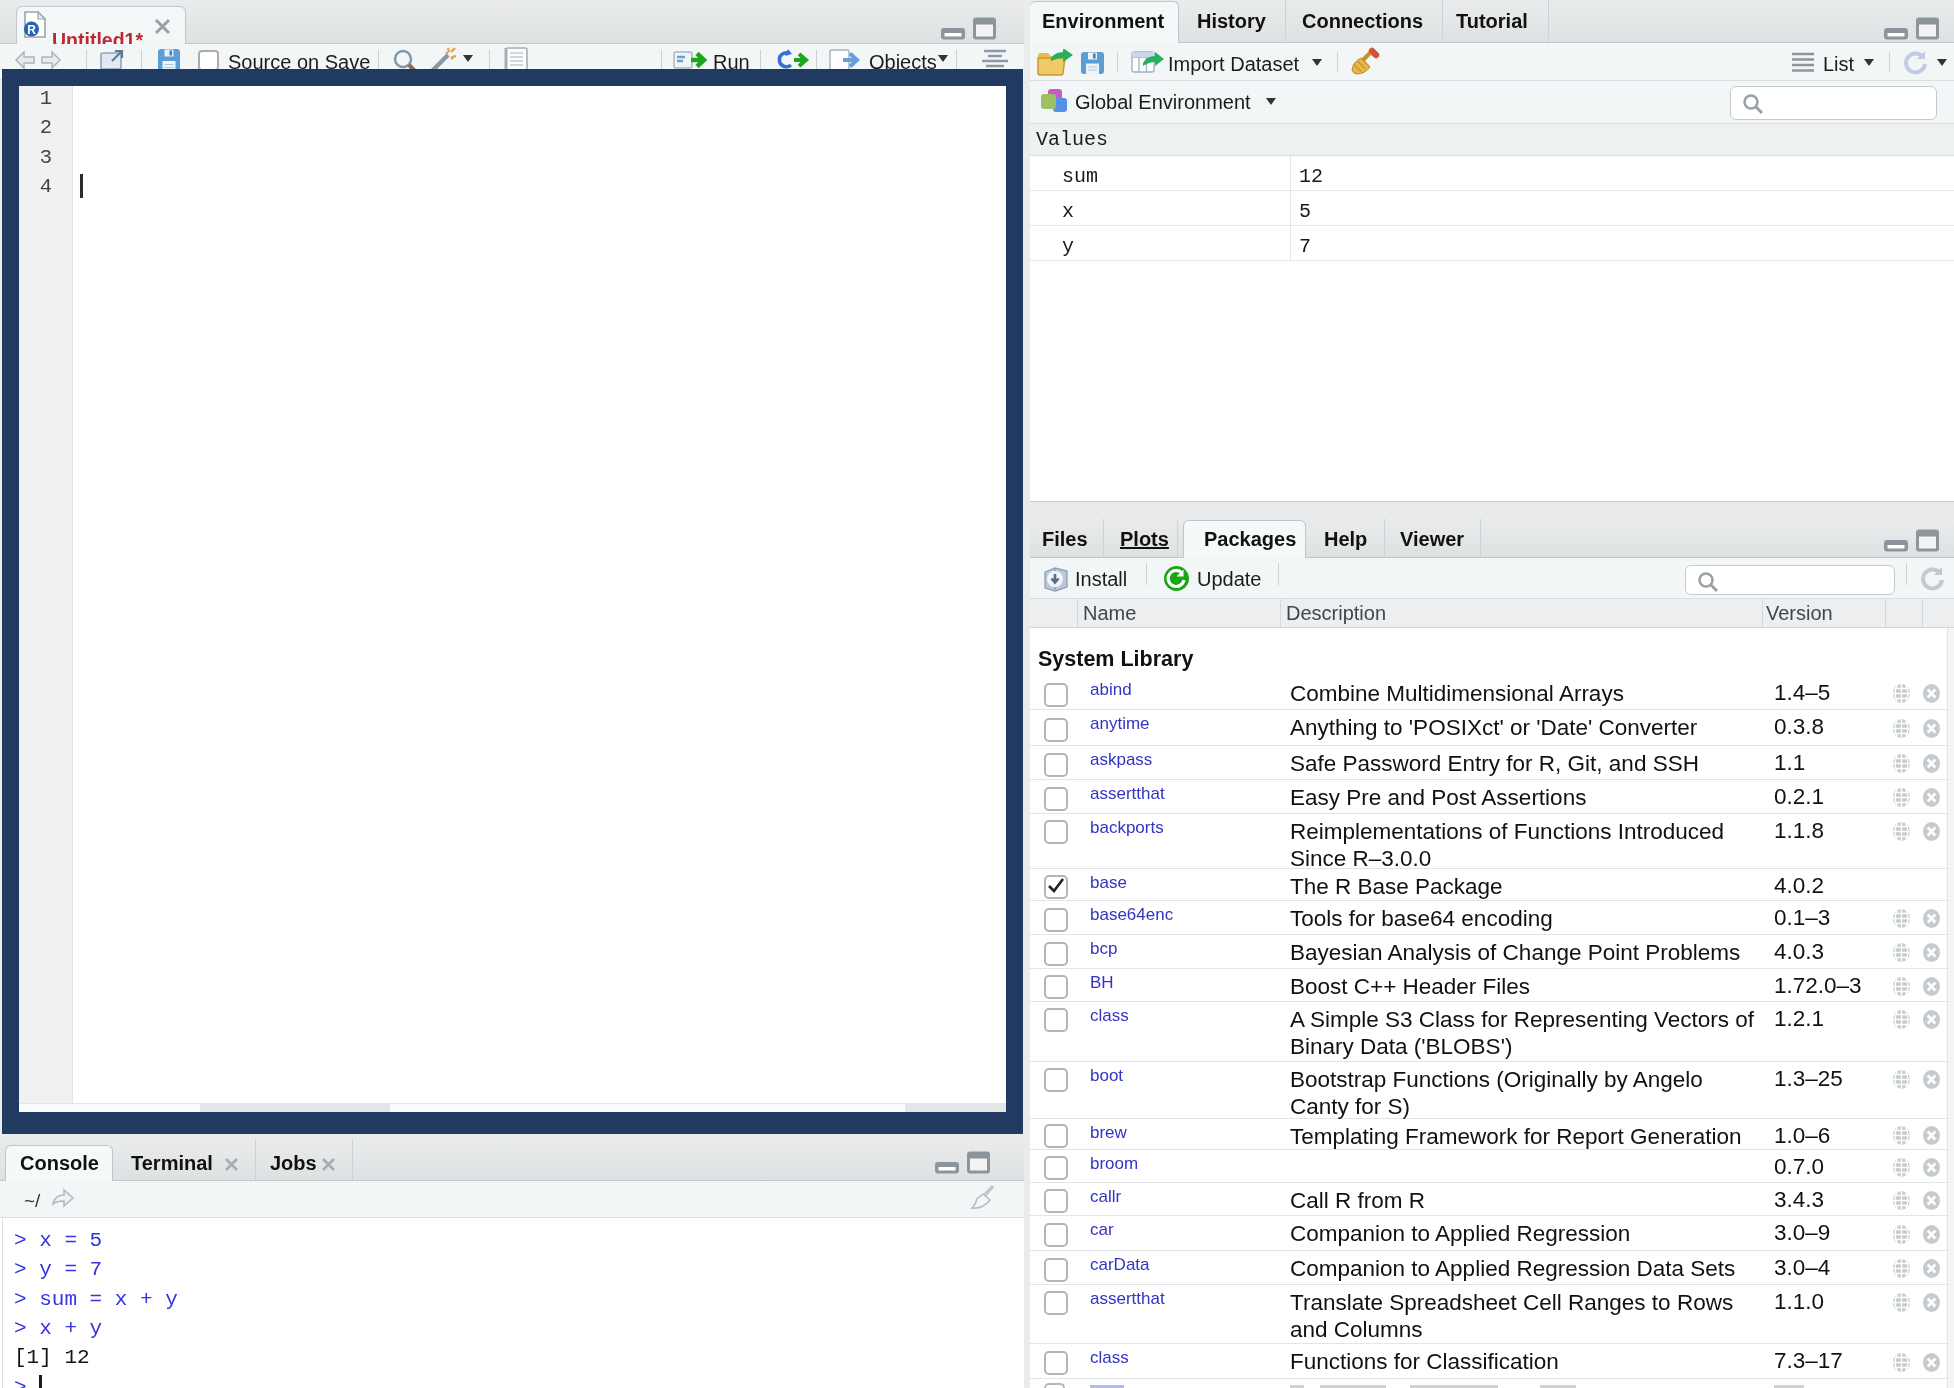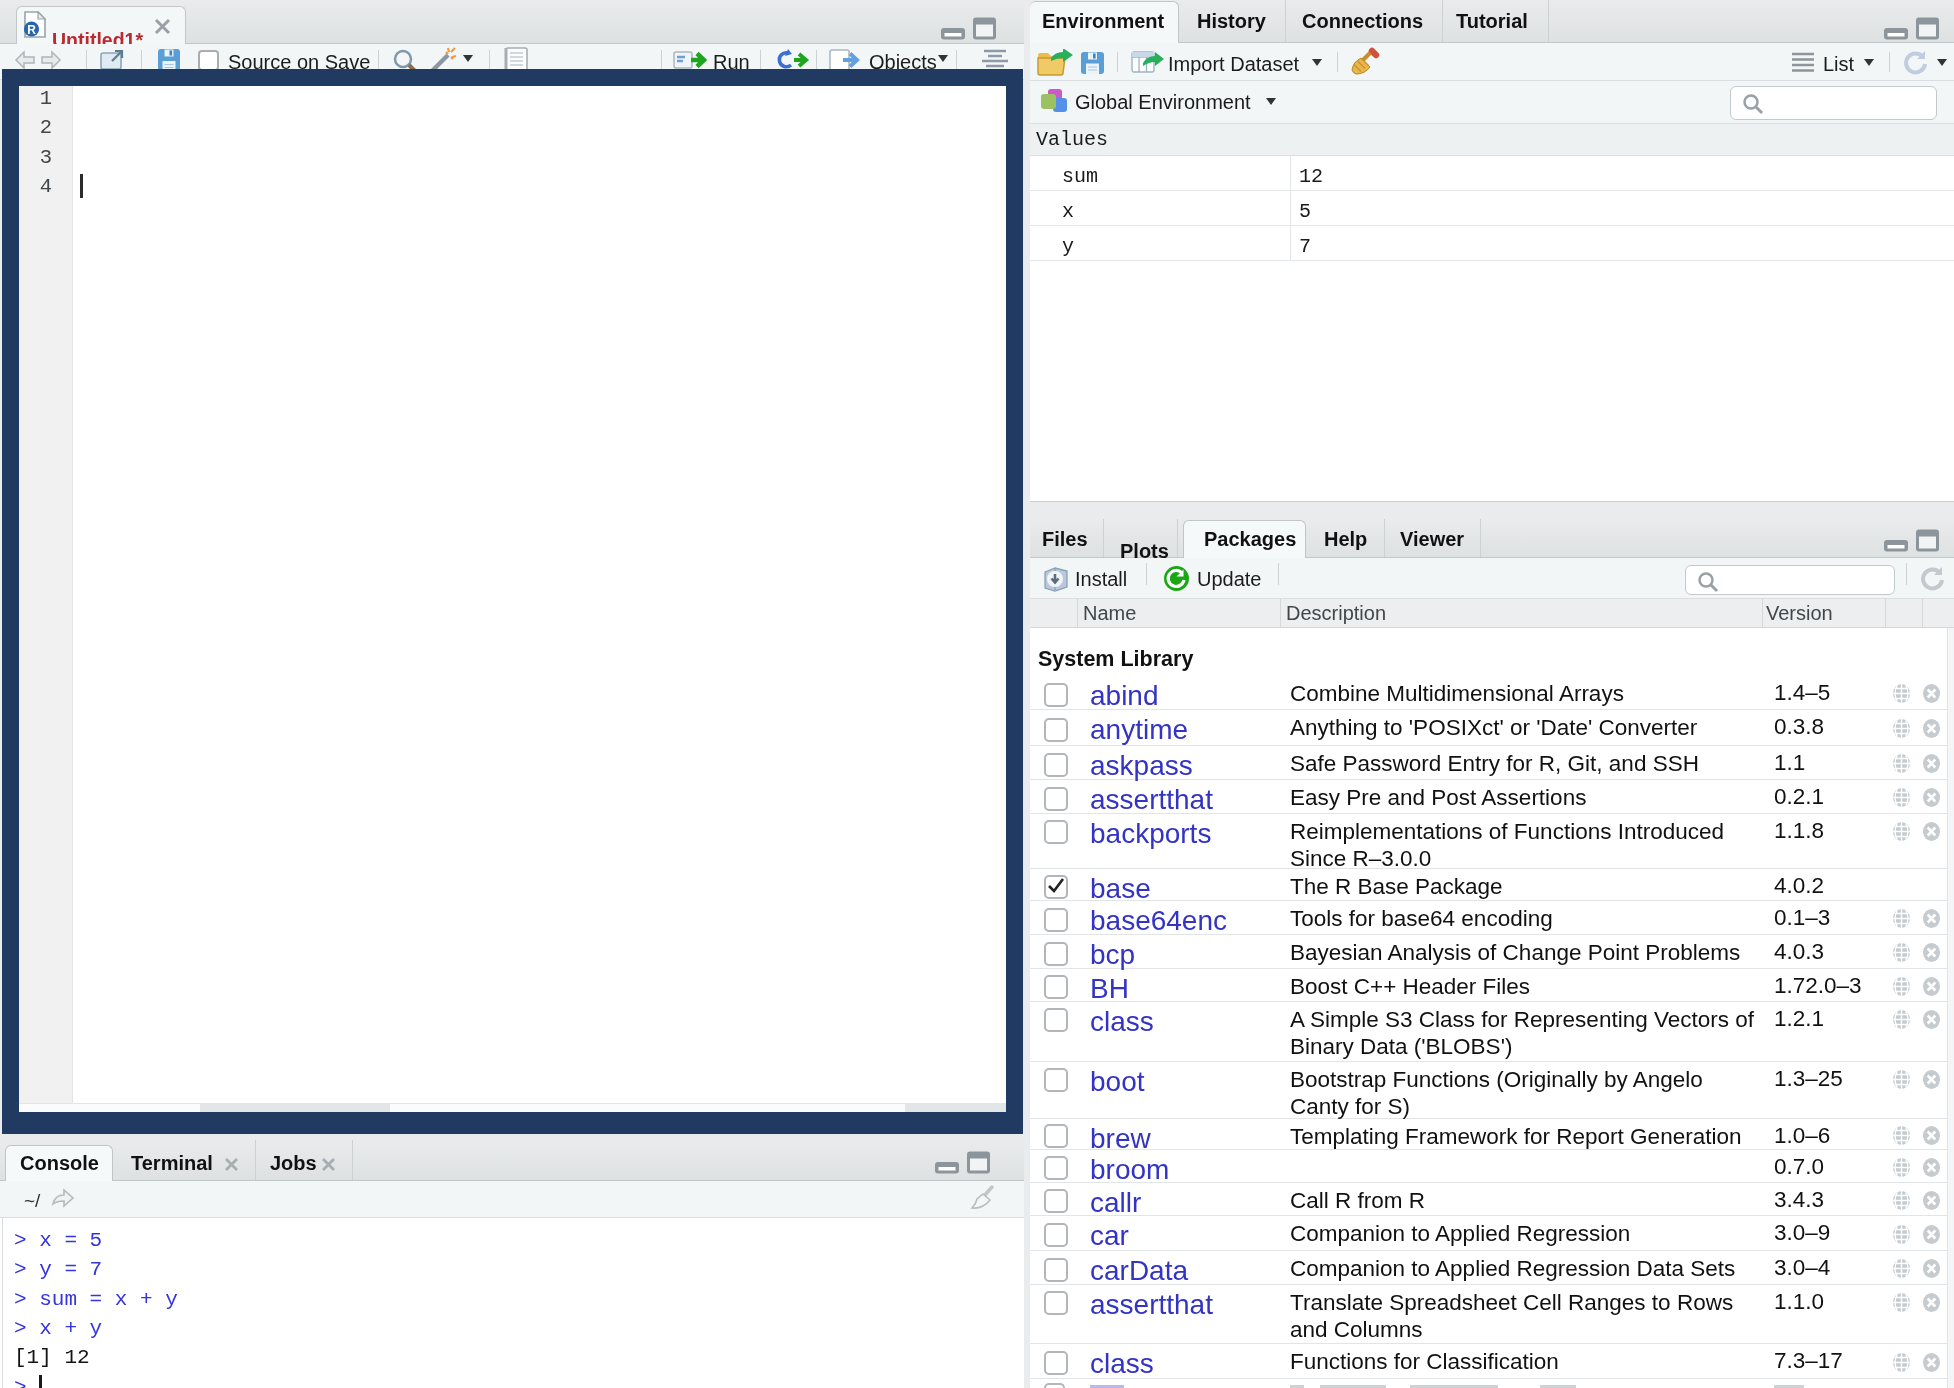--- a/index.html
+++ b/index.html
@@ -6,21 +6,21 @@
   font-family:"Liberation Sans",sans-serif;overflow:hidden}
 .a{position:absolute}
 .mono{font-family:"Liberation Mono",monospace}
 .tabbar{background:linear-gradient(#e9ebec,#dee1e2);border-bottom:1px solid #c2c7ca}
 .tabtxt{font-weight:bold;font-size:20px;color:#111;white-space:nowrap}
 .toolbar{background:#f3f6f7;border-bottom:1px solid #dadee0}
 .sep{width:1px;background:#ccd1d4}
 .btxt{font-size:20px;color:#1c1c1c;white-space:nowrap}
 .hdr{font-size:20px;color:#40474c;white-space:nowrap}
 .caret{width:0;height:0;border-left:5.5px solid transparent;border-right:5.5px solid transparent;border-top:7px solid #333}
-.link{color:#3333c4;font-size:28px;white-space:nowrap}
+.link{color:#3333c4;font-size:17px;white-space:nowrap}
 .desc{color:#111;font-size:22.5px;line-height:27px}
 .ver{color:#111;font-size:22.5px;white-space:nowrap}
 .cb{width:21px;height:22px;background:#fff;border:2px solid #b2b6b9;border-radius:5px}
 .rowline{height:1px;background:#e2e5e7}
 .srch{background:#fff;border:1px solid #c3c9cc;border-radius:6px}
 .code{font-size:21px;line-height:29.33px;white-space:pre;color:#141414}
 .op{color:#7e8c9c}.num{color:#2c2cdb}
 .cin{color:#3434e0}
 </style></head><body>
 <div class="page">
@@ -228,21 +228,21 @@
 <div class="a mono" style="left:1299px;top:200px;font-size:20px;color:#1a1a1a">5</div>
 <div class="a " style="left:1030px;top:226px;width:924px;height:35px;background:#fff;border-bottom:1px solid #e4e7e9;"></div>
 <div class="a mono" style="left:1062px;top:235px;font-size:20px;color:#1a1a1a">y</div>
 <div class="a mono" style="left:1299px;top:235px;font-size:20px;color:#1a1a1a">7</div>
 <div class="a " style="left:1290px;top:156px;width:1px;height:105px;background:#e4e7e9;"></div>
 <div class="a " style="left:1030px;top:261px;width:924px;height:240px;background:#fff;"></div>
 <div class="a " style="left:1030px;top:501px;width:924px;height:1px;background:#c9ced1;"></div>
 <div class="a tabbar" style="left:1030px;top:519px;width:924px;height:39px;"></div>
 <div class="a tabtxt" style="left:1042px;top:528px;">Files</div>
 <div class="a sep" style="left:1103px;top:519px;width:1px;height:38px;"></div>
-<div class="a tabtxt" style="left:1120px;top:540px;">Plots</div>
+<div class="a tabtxt" style="left:1120px;top:528px;text-decoration:underline;">Plots</div>
 <div class="a sep" style="left:1177px;top:519px;width:1px;height:38px;"></div>
 <div class="a " style="left:1183px;top:520px;width:123px;height:38px;border-radius:6px 6px 0 0;background:#f6f9fa;border:1px solid #bfc5c8;border-bottom:none;"></div>
 <div class="a tabtxt" style="left:1196px;top:528px;margin-left:8px;">Packages</div>
 <div class="a tabtxt" style="left:1324px;top:528px;">Help</div>
 <div class="a sep" style="left:1384px;top:519px;width:1px;height:38px;"></div>
 <div class="a tabtxt" style="left:1400px;top:528px;">Viewer</div>
 <div class="a sep" style="left:1480px;top:519px;width:1px;height:38px;"></div>
 <svg class="a" style="left:1876px;top:529px" width="64" height="23" viewBox="0 0 64 23">
       <rect x="8" y="11" width="24" height="11.5" rx="3" fill="#8b959b"></rect>
       <rect x="11.5" y="16" width="17" height="3.5" fill="#fff"></rect>

